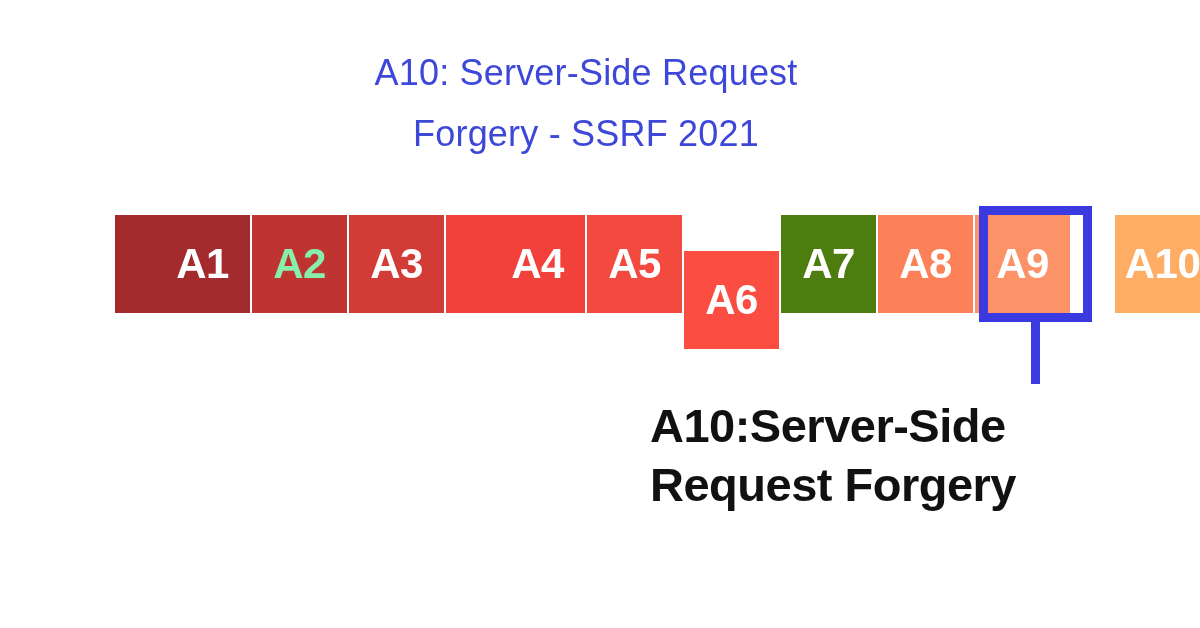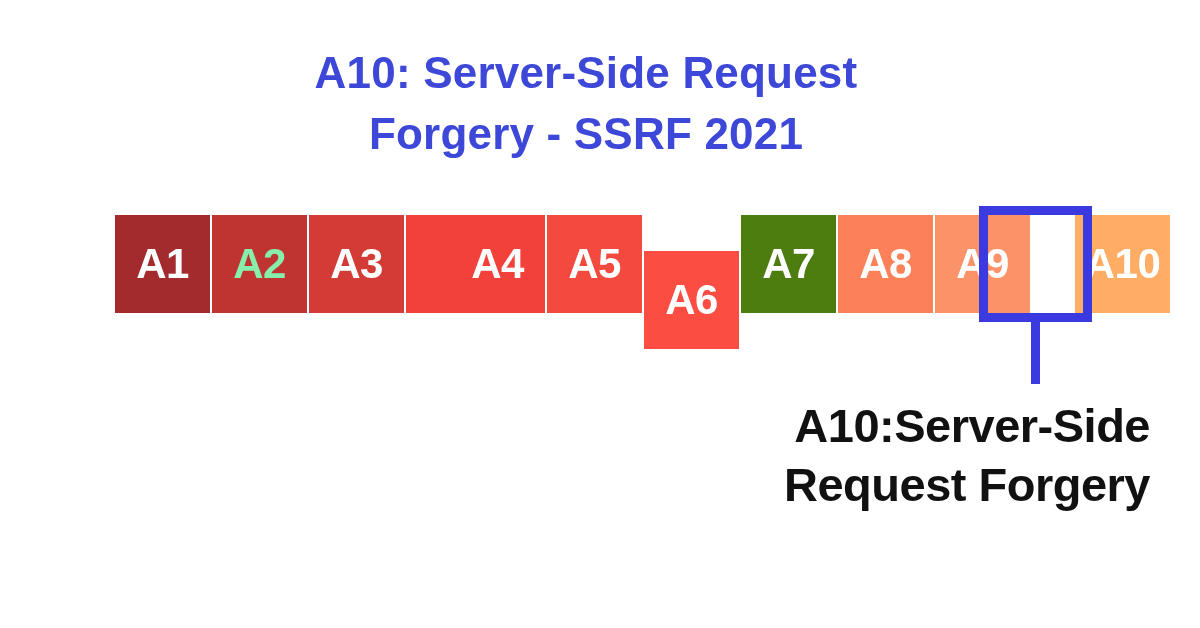--- a/index.html
+++ b/index.html
@@ -14,22 +14,22 @@
     height: 628px;
     background: #ffffff;
     overflow: hidden;
   }
   .title {
     position: absolute;
     left: 0;
     top: 42px;
     width: 1172px;
     text-align: center;
-    font-weight: 700;
-    font-size: 44px;
+    font-weight: 400;
+    font-size: 36px;
     line-height: 61px;
     letter-spacing: 0.2px;
   }
   .strip {
     position: absolute;
     left: 115px;
     top: 215px;
     display: flex;
     gap: 2px;
   }
@@ -61,41 +61,41 @@
     top: 107px;
     width: 9px;
     height: 62px;
     background: #3a3ae0;
   }
   .callout {
     position: absolute;
     left: 650px;
     top: 396px;
     width: 500px;
-    text-align: right;
+    text-align: left;
     font-weight: 700;
     font-size: 47px;
     line-height: 59px;
     color: #111111;
     letter-spacing: -0.5px;
   }
 </style>
 </head>
 <body>
 
 <div class="canvas">
 
   <div class="title" style="color: rgb(61, 71, 216);">
     <span>A10: Server-Side Request</span><br>
     <span>Forgery - SSRF 2021</span>
   </div>
 
   <div class="strip">
 
-    <div class="cell" style="background: rgb(163, 42, 45); color: rgb(255, 255, 255);">A1</div>
+    <div class="cell" style="background: rgb(163, 42, 45); color: rgb(255, 255, 255); padding-left: 40px;">A1</div>
       <div class="cell" style="background: rgb(191, 52, 49); color: #86efac;">A2</div>
       <div class="cell" style="background: rgb(211, 60, 54); color: rgb(255, 255, 255);">A3</div>
       <div class="cell" style="background: rgb(242, 65, 59); color: rgb(255, 255, 255); padding-left: 44px;">A4</div>
       <div class="cell" style="background: rgb(243, 74, 64); color: rgb(255, 255, 255);">A5</div>
       <div class="cell" style="background: rgb(251, 77, 65); color: rgb(255, 255, 255); margin-top: 36px;">A6</div>
       <div class="cell" style="background: #4d7c0f; color: rgb(255, 255, 255);">A7</div>
       <div class="cell" style="background: rgb(252, 129, 89); color: rgb(255, 255, 255);">A8</div>
       <div class="cell" style="background: rgb(252, 146, 104); color: rgb(255, 255, 255);">A9</div>
       <div class="cell" style="background: rgb(255, 173, 100); color: rgb(255, 255, 255); margin-left: 43px;">A10</div>
       <div class="highlight-border" style="border-color: rgb(58, 58, 224);"></div>

